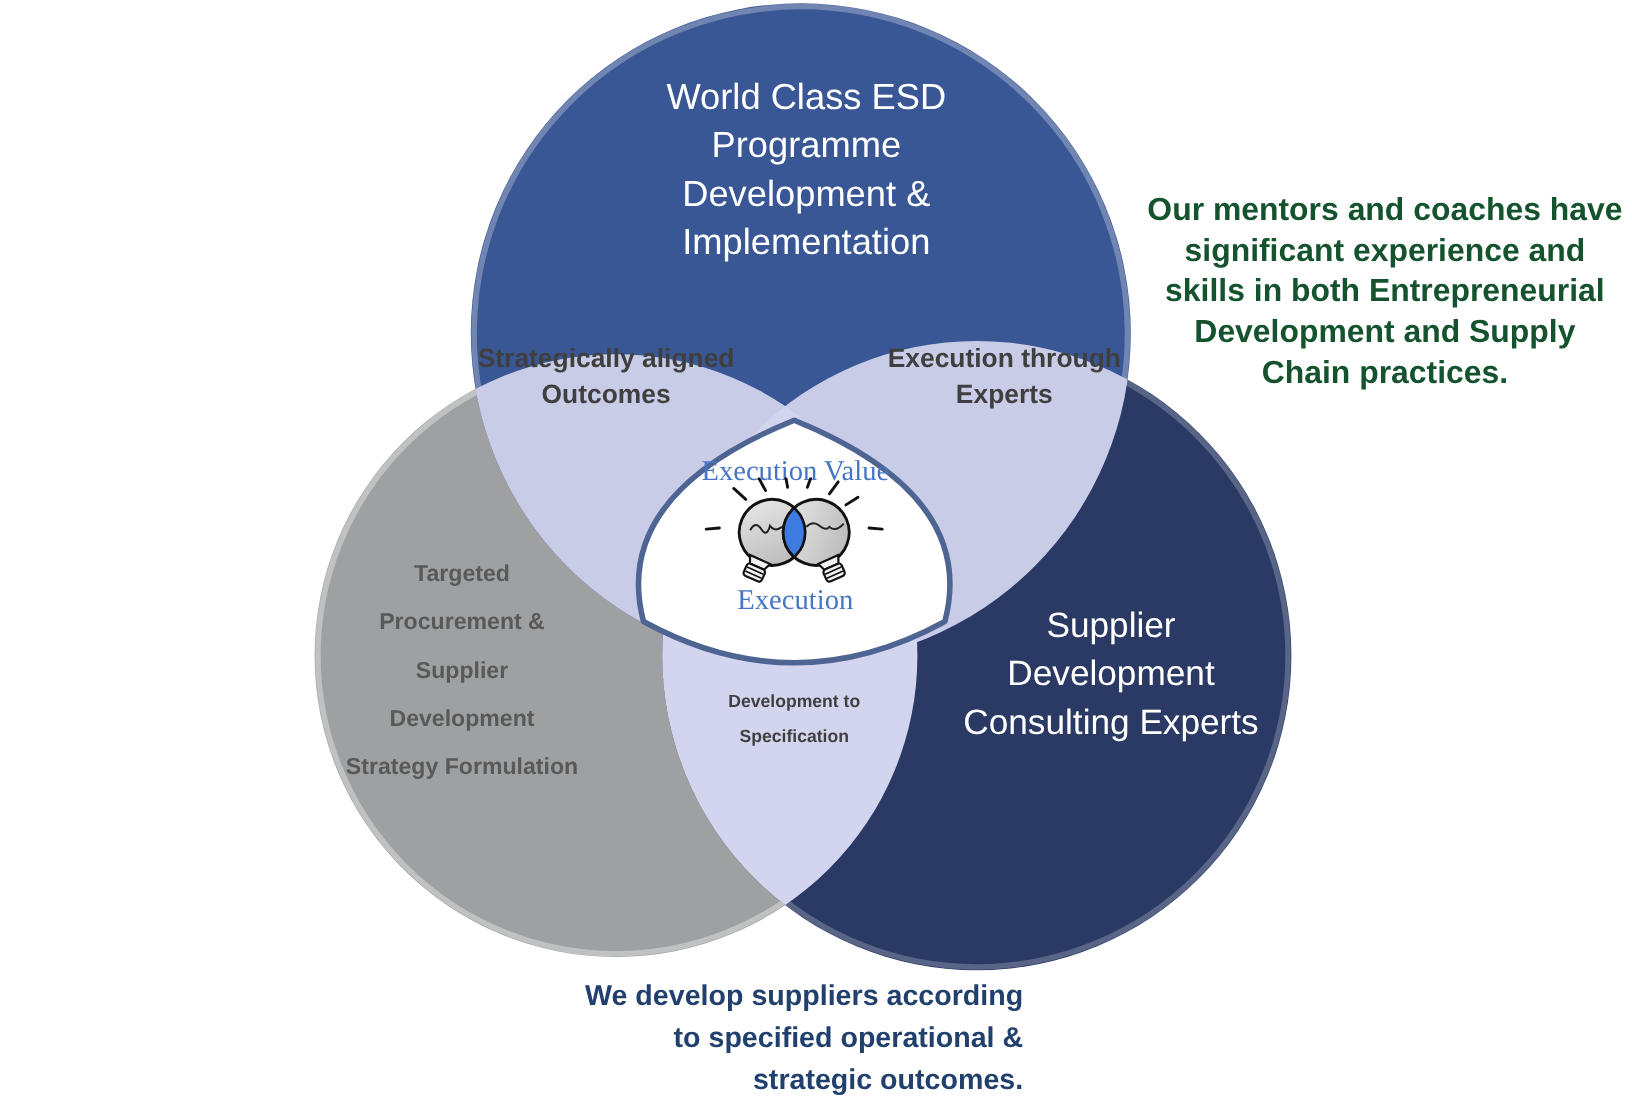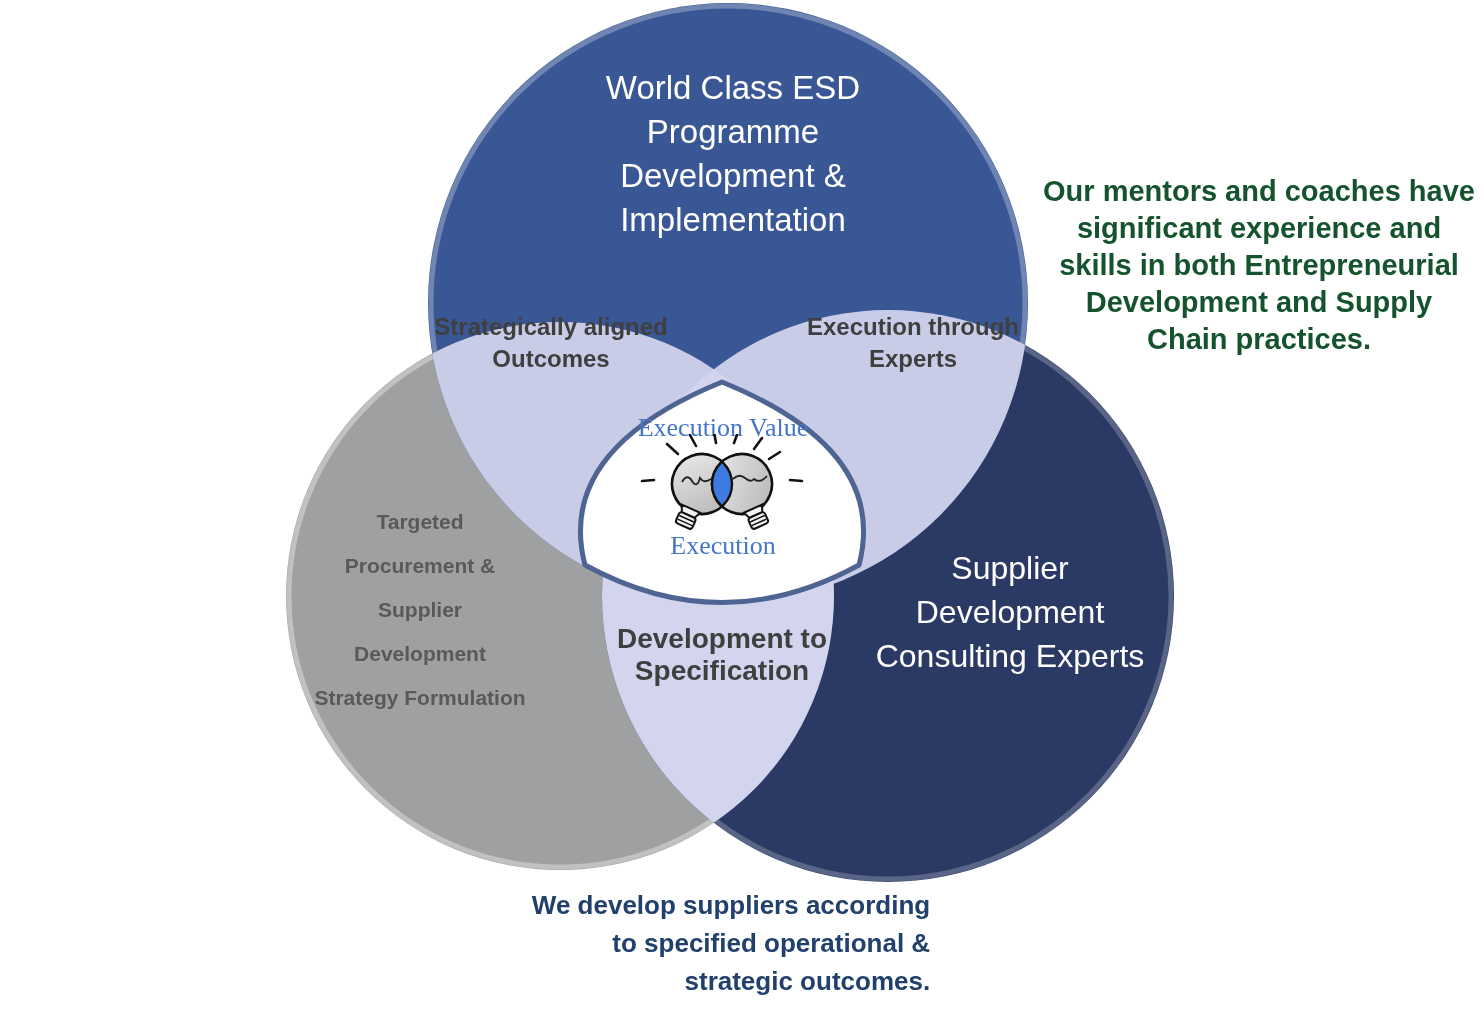--- a/index.html
+++ b/index.html
@@ -9,21 +9,21 @@
   svg.venn{position:absolute;left:0;top:0;}
   .lbl{position:absolute;white-space:pre;text-align:center;transform:translateX(-50%);}
   #top-circle-label{left:733px;top:66px;font-size:33px;line-height:44px;font-weight:400;color:#ffffff;}
   #supplier-label{left:1010px;top:546px;font-size:32px;line-height:44px;font-weight:400;color:#ffffff;}
   #targeted-label{left:420px;top:500px;font-size:21px;line-height:44px;font-weight:700;color:#595959;}
   #left-annotation{left:209px;top:150px;font-size:26px;line-height:37px;font-weight:700;color:#22406E;}
   #right-annotation{left:1259px;top:173px;font-size:29px;line-height:37px;font-weight:700;color:#14532d;}
   #bottom-annotation{left:731px;top:886px;font-size:26px;line-height:38px;font-weight:700;color:#22406E;text-align:right;}
   #overlap-top-left-label{left:551px;top:311px;font-size:24px;line-height:32px;font-weight:700;color:#3F3F3F;}
   #overlap-top-right-label{left:893px;top:311px;font-size:24px;line-height:32px;font-weight:700;color:#3F3F3F;margin-left:20px;}
-  #overlap-bottom-label{left:722px;top:623px;font-size:28px;line-height:32px;font-weight:700;color:#3F3F3F;}
+  #overlap-bottom-label{left:722px;top:623px;font-size:16px;line-height:32px;font-weight:700;color:#3F3F3F;}
   #center-label-line1{left:723px;top:413px;font-family:"Liberation Serif", serif;font-size:26px;line-height:30px;color:#4576C6;}
   #center-label-line2{left:723px;top:531px;font-family:"Liberation Serif", serif;font-size:26px;line-height:30px;color:#4576C6;}
   #bulbs{position:absolute;left:639px;top:434px;}
 </style>
 </head>
 <body>
 
 <div class="stage">
 
   <svg class="venn" width="1484" height="1016" viewBox="0 0 1484 1016">

